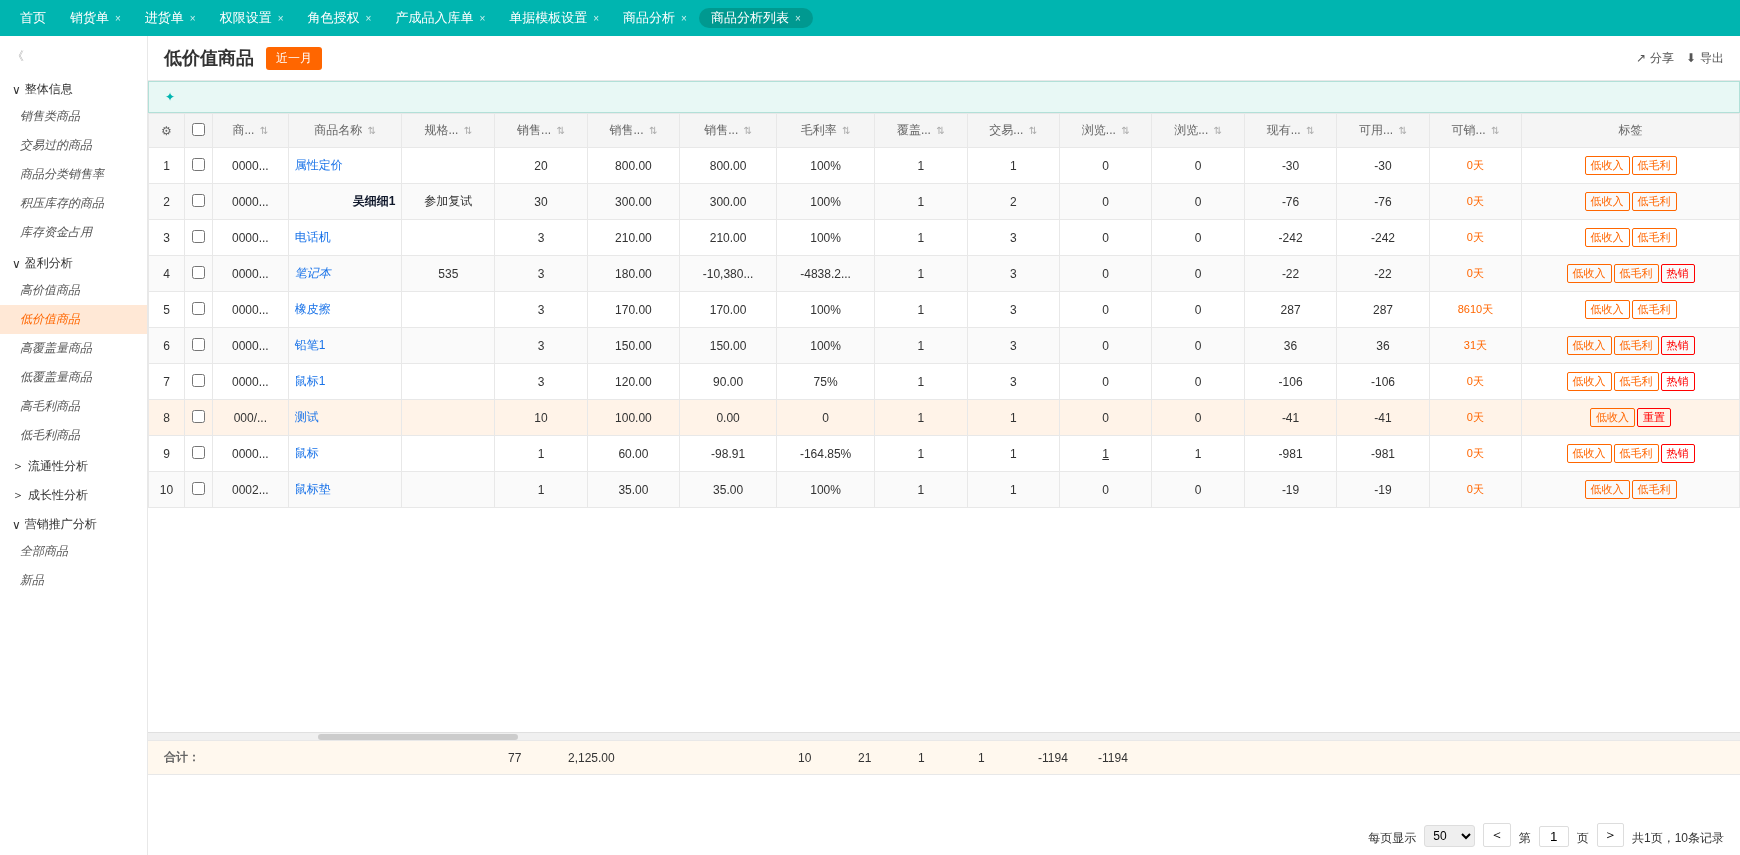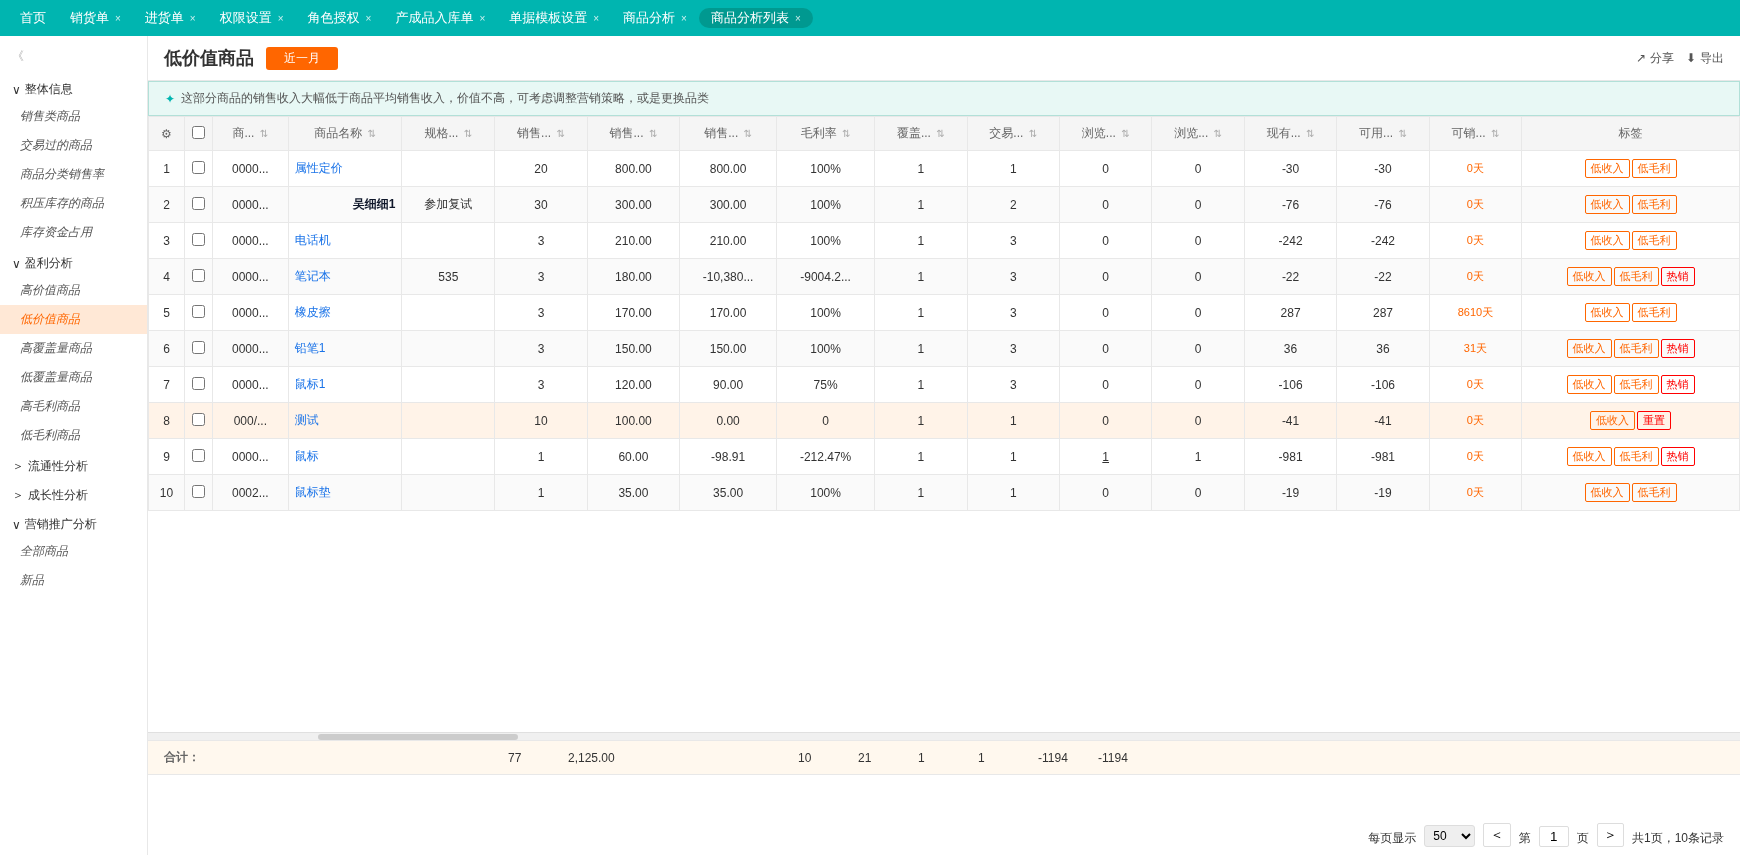--- a/index.html
+++ b/index.html
@@ -78,21 +78,21 @@
     .page-title {
       font-size: 18px;
       font-weight: bold;
       color: #333;
     }
     .filter-btn {
       background: #ff6600;
       color: #fff;
       border: none;
       border-radius: 3px;
-      padding: 3px 18px;
+      padding: 3px 10px;
       font-size: 12px;
       cursor: pointer;
     }
     .search-box {
       display: flex;
       align-items: center;
       border: 1px solid #ddd;
       border-radius: 3px;
       padding: 3px 8px;
       gap: 6px;
@@ -324,21 +324,20 @@
         </div>
         <div class="header-btn">
           <span>⬇</span>
           <span>导出</span>
         </div>
       </div>
     </div>
 
     <div class="alert-bar">
       <span class="alert-icon">✦</span>
-      <span>这部分商品的销售收入大幅低于商品平均销售收入，价值不高，可考虑调整营销策略，或是更换品类</span>
     </div>
 
     <div class="table-container">
       <table>
         <thead>
           <tr>
             <th style="width:36px;"><span class="gear-icon">⚙</span></th>
             <th style="width:28px;"><input type="checkbox" style=""></th>
             <th>商... <span class="sort-icon">⇅</span></th>
             <th>商品名称 <span class="sort-icon">⇅</span></th>
@@ -412,26 +411,26 @@
       <td>0</td>
       <td>-242</td>
       <td>-242</td>
       <td class="days-orange">0天</td>
       <td><span class="tag tag-orange">低收入</span><span class="tag tag-orange">低毛利</span></td>
     </tr>
             <tr>
       <td>4</td>
       <td><input type="checkbox" style=""></td>
       <td>0000...</td>
-      <td style="text-align:left;cursor:pointer;color:#1a73e8;">笔记本</td>
+      <td style="text-align:left;cursor:pointer;color:#1a73e8;font-style:italic;">笔记本</td>
       <td>535</td>
       <td>3</td>
       <td>180.00</td>
       <td>-10,380...</td>
-      <td>-9004.2...</td>
+      <td>-4838.2...</td>
       <td>1</td>
       <td>3</td>
       <td class="">0</td>
       <td>0</td>
       <td>-22</td>
       <td>-22</td>
       <td class="days-orange">0天</td>
       <td><span class="tag tag-orange">低收入</span><span class="tag tag-orange">低毛利</span><span class="tag tag-red">热销</span></td>
     </tr>
             <tr>
@@ -512,21 +511,21 @@
     </tr>
             <tr>
       <td>9</td>
       <td><input type="checkbox" style=""></td>
       <td>0000...</td>
       <td style="text-align:left;cursor:pointer;color:#1a73e8;">鼠标</td>
       <td></td>
       <td>1</td>
       <td>60.00</td>
       <td>-98.91</td>
-      <td>-212.47%</td>
+      <td>-164.85%</td>
       <td>1</td>
       <td>1</td>
       <td class="link-underline">1</td>
       <td>1</td>
       <td>-981</td>
       <td>-981</td>
       <td class="days-orange">0天</td>
       <td><span class="tag tag-orange">低收入</span><span class="tag tag-orange">低毛利</span><span class="tag tag-red">热销</span></td>
     </tr>
             <tr>

